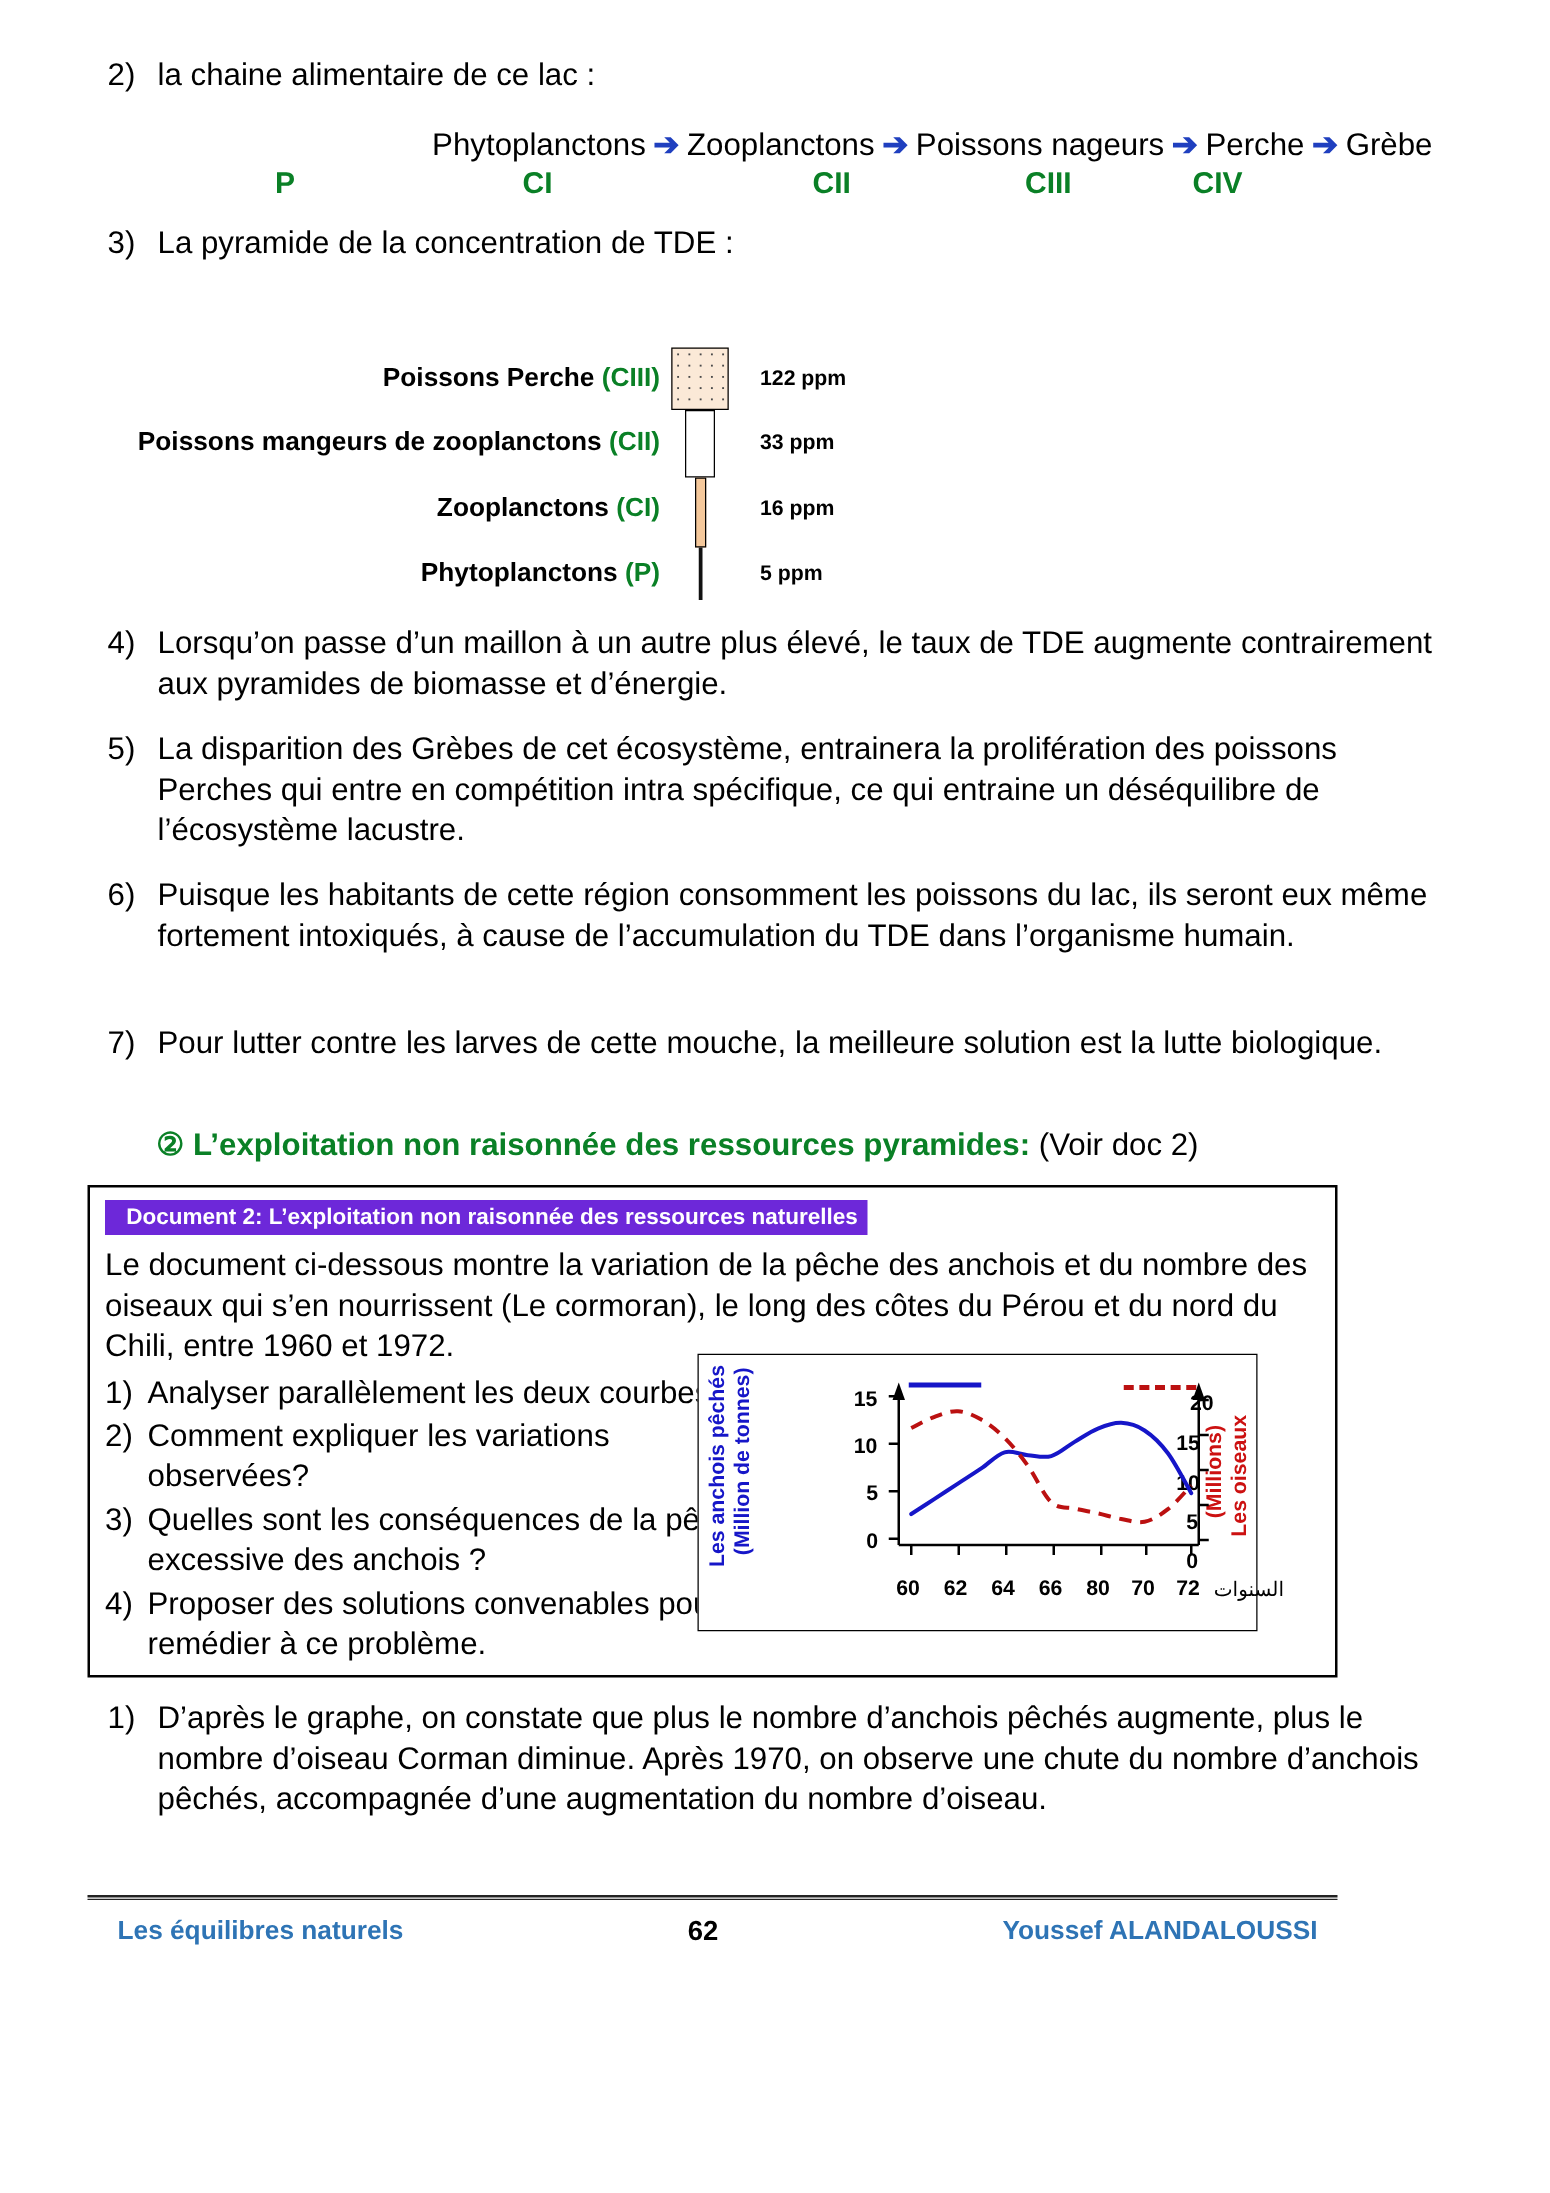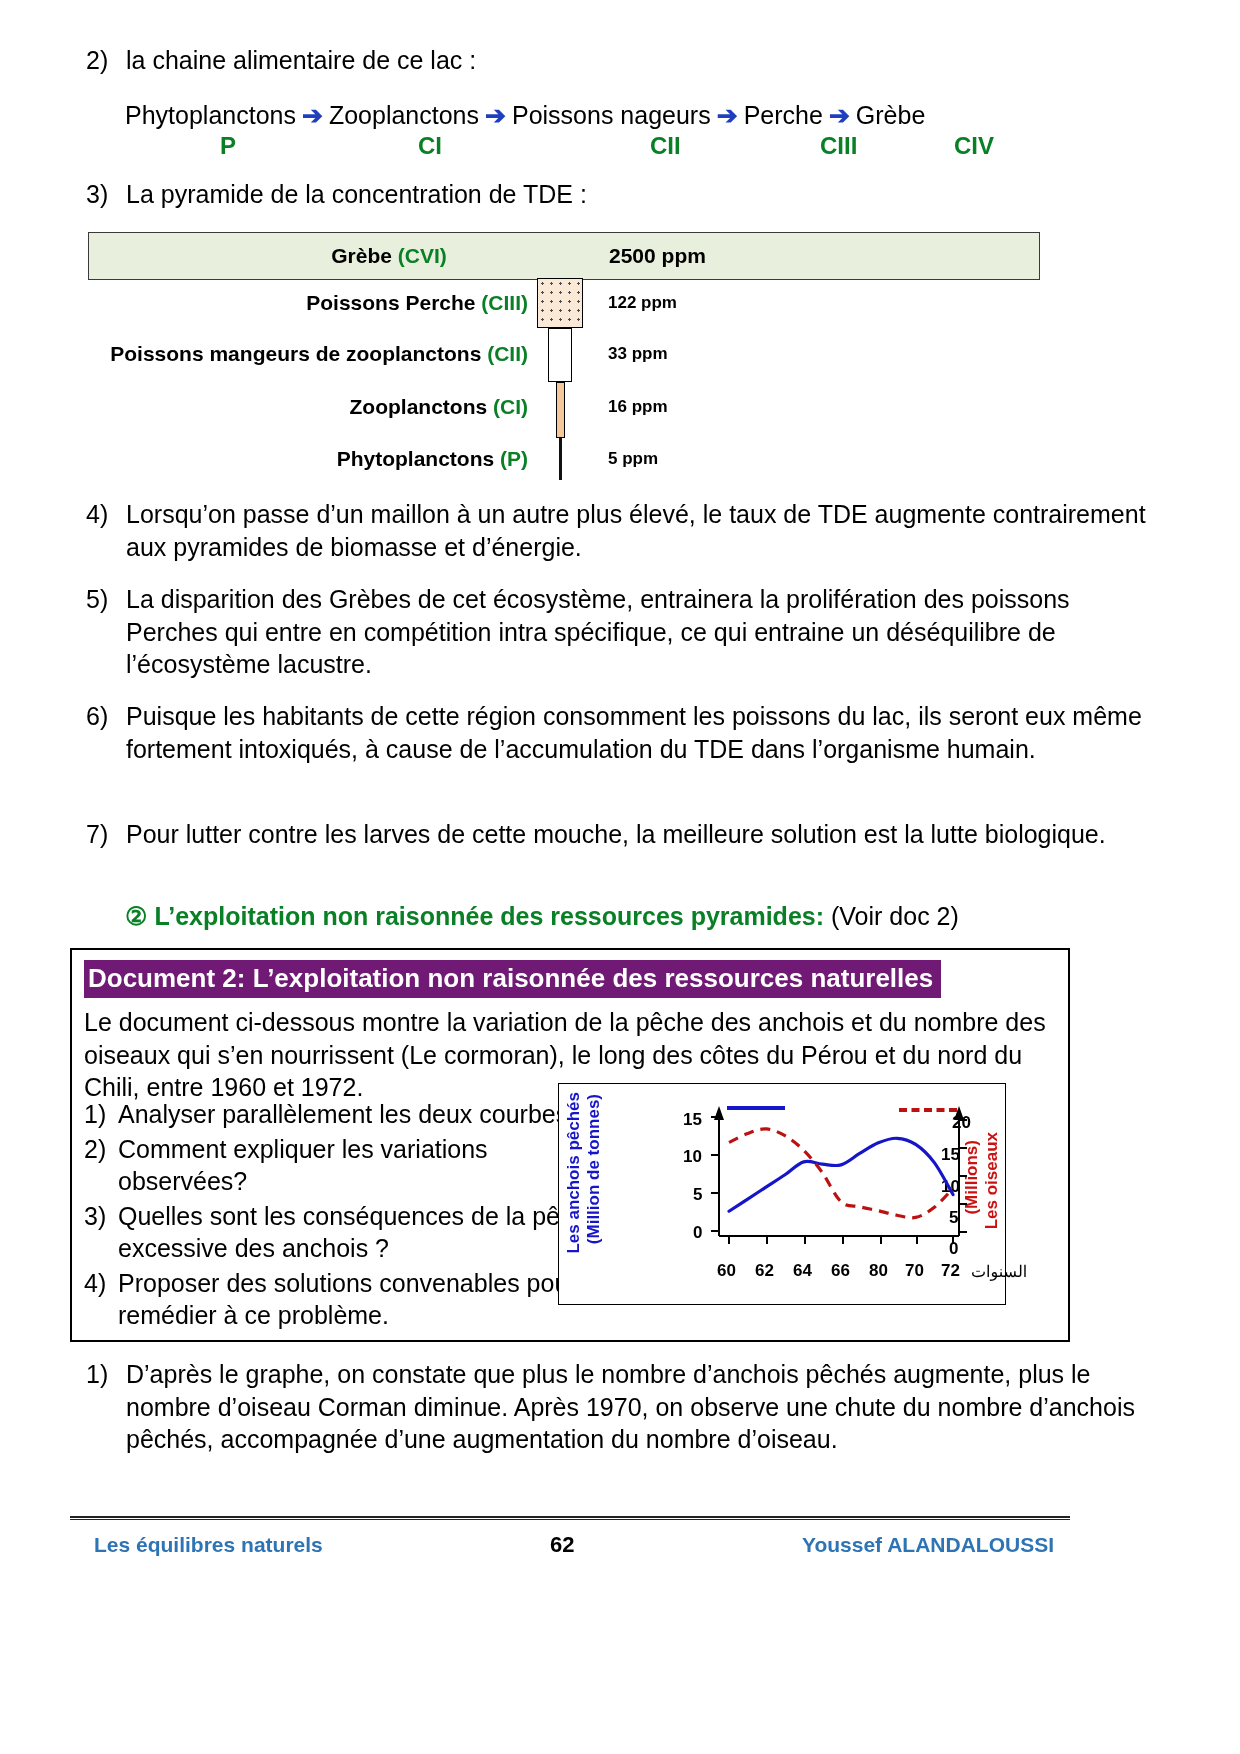--- a/index.html
+++ b/index.html
@@ -14,21 +14,21 @@
   }
   .page { position:relative; width:1240px; height:1754px; padding:0; }
 
   
   .q-row { display:flex; align-items:flex-start; }
   .q-num { flex:0 0 auto; width:40px; font-size:25px; line-height:1.30; }
   .q-body { flex:1 1 auto; font-size:25px; line-height:1.30; }
 
   
   #sec2 { position:absolute; left:86px; top:44px; width:1060px; }
-  #chain { margin-top:24px; margin-left:39px; font-size:25px; white-space:nowrap; }
+  #chain { margin-top:24px; margin-left:24px; font-size:25px; white-space:nowrap;text-align:right; }
   .arrow { color:#1f3fbf; font-weight:bold; font-size:25px; padding:0 6px; }
   #chain-codes { position:relative; margin-left:36px; margin-top:2px; height:30px; }
   #chain-codes span {
     position:absolute; color:#0a8026; font-weight:bold; font-size:24px;
   }
 
   
   #sec3 { position:absolute; left:86px; top:178px; width:1060px; font-size:25px; }
 
   
@@ -84,22 +84,22 @@
     font-size:25px; line-height:1.3;
   }
   #heading2 .gtitle { color:#0a8026; font-weight:bold; }
 
   
   #doc2 {
     position:absolute; left:70px; top:948px; width:1000px; height:394px;
     border:2px solid #000; padding:10px 12px 8px 12px;
   }
   #doc2-title {
-    display:inline-block; background:#701a75; color:#fff;
-    font-weight:bold; font-size:26px; padding:3px 8px 4px 4px;
+    display:inline-block; background:#6d28d9; color:#fff;
+    font-weight:bold; font-size:18px; padding:3px 8px 4px 17px;
     white-space:nowrap;
   }
   #doc2-intro {
     margin-top:8px; font-size:25px; line-height:1.30;
   }
   #doc2-questions {
     position:absolute; left:12px; top:148px; width:520px;
   }
   #doc2-questions .q-num { width:34px; font-size:25px; }
   #doc2-questions .q-body { font-size:25px; }
@@ -184,27 +184,20 @@
 
   <div id="sec3">
     <div class="q-row">
       <div class="q-num">3)</div>
       <div class="q-body">La pyramide de la concentration de TDE :</div>
     </div>
   </div>
 
   <div id="pyramid">
 
-    <div id="grebe-band">
-      <div class="grebe-label">
-        <span>Grèbe</span>
-        <span class="code">(CVI)</span>
-      </div>
-      <div class="grebe-value">2500 ppm</div>
-    </div>
 
     <div id="bar-perche"></div>
     <div id="bar-cii"></div>
     <div id="bar-ci"></div>
     <div id="bar-p"></div>
 
     <div class="pyr-row" style="top:48px;">
       <div class="pyr-label">
         <span>Poissons Perche</span>
         <span class="code">(CIII)</span>

